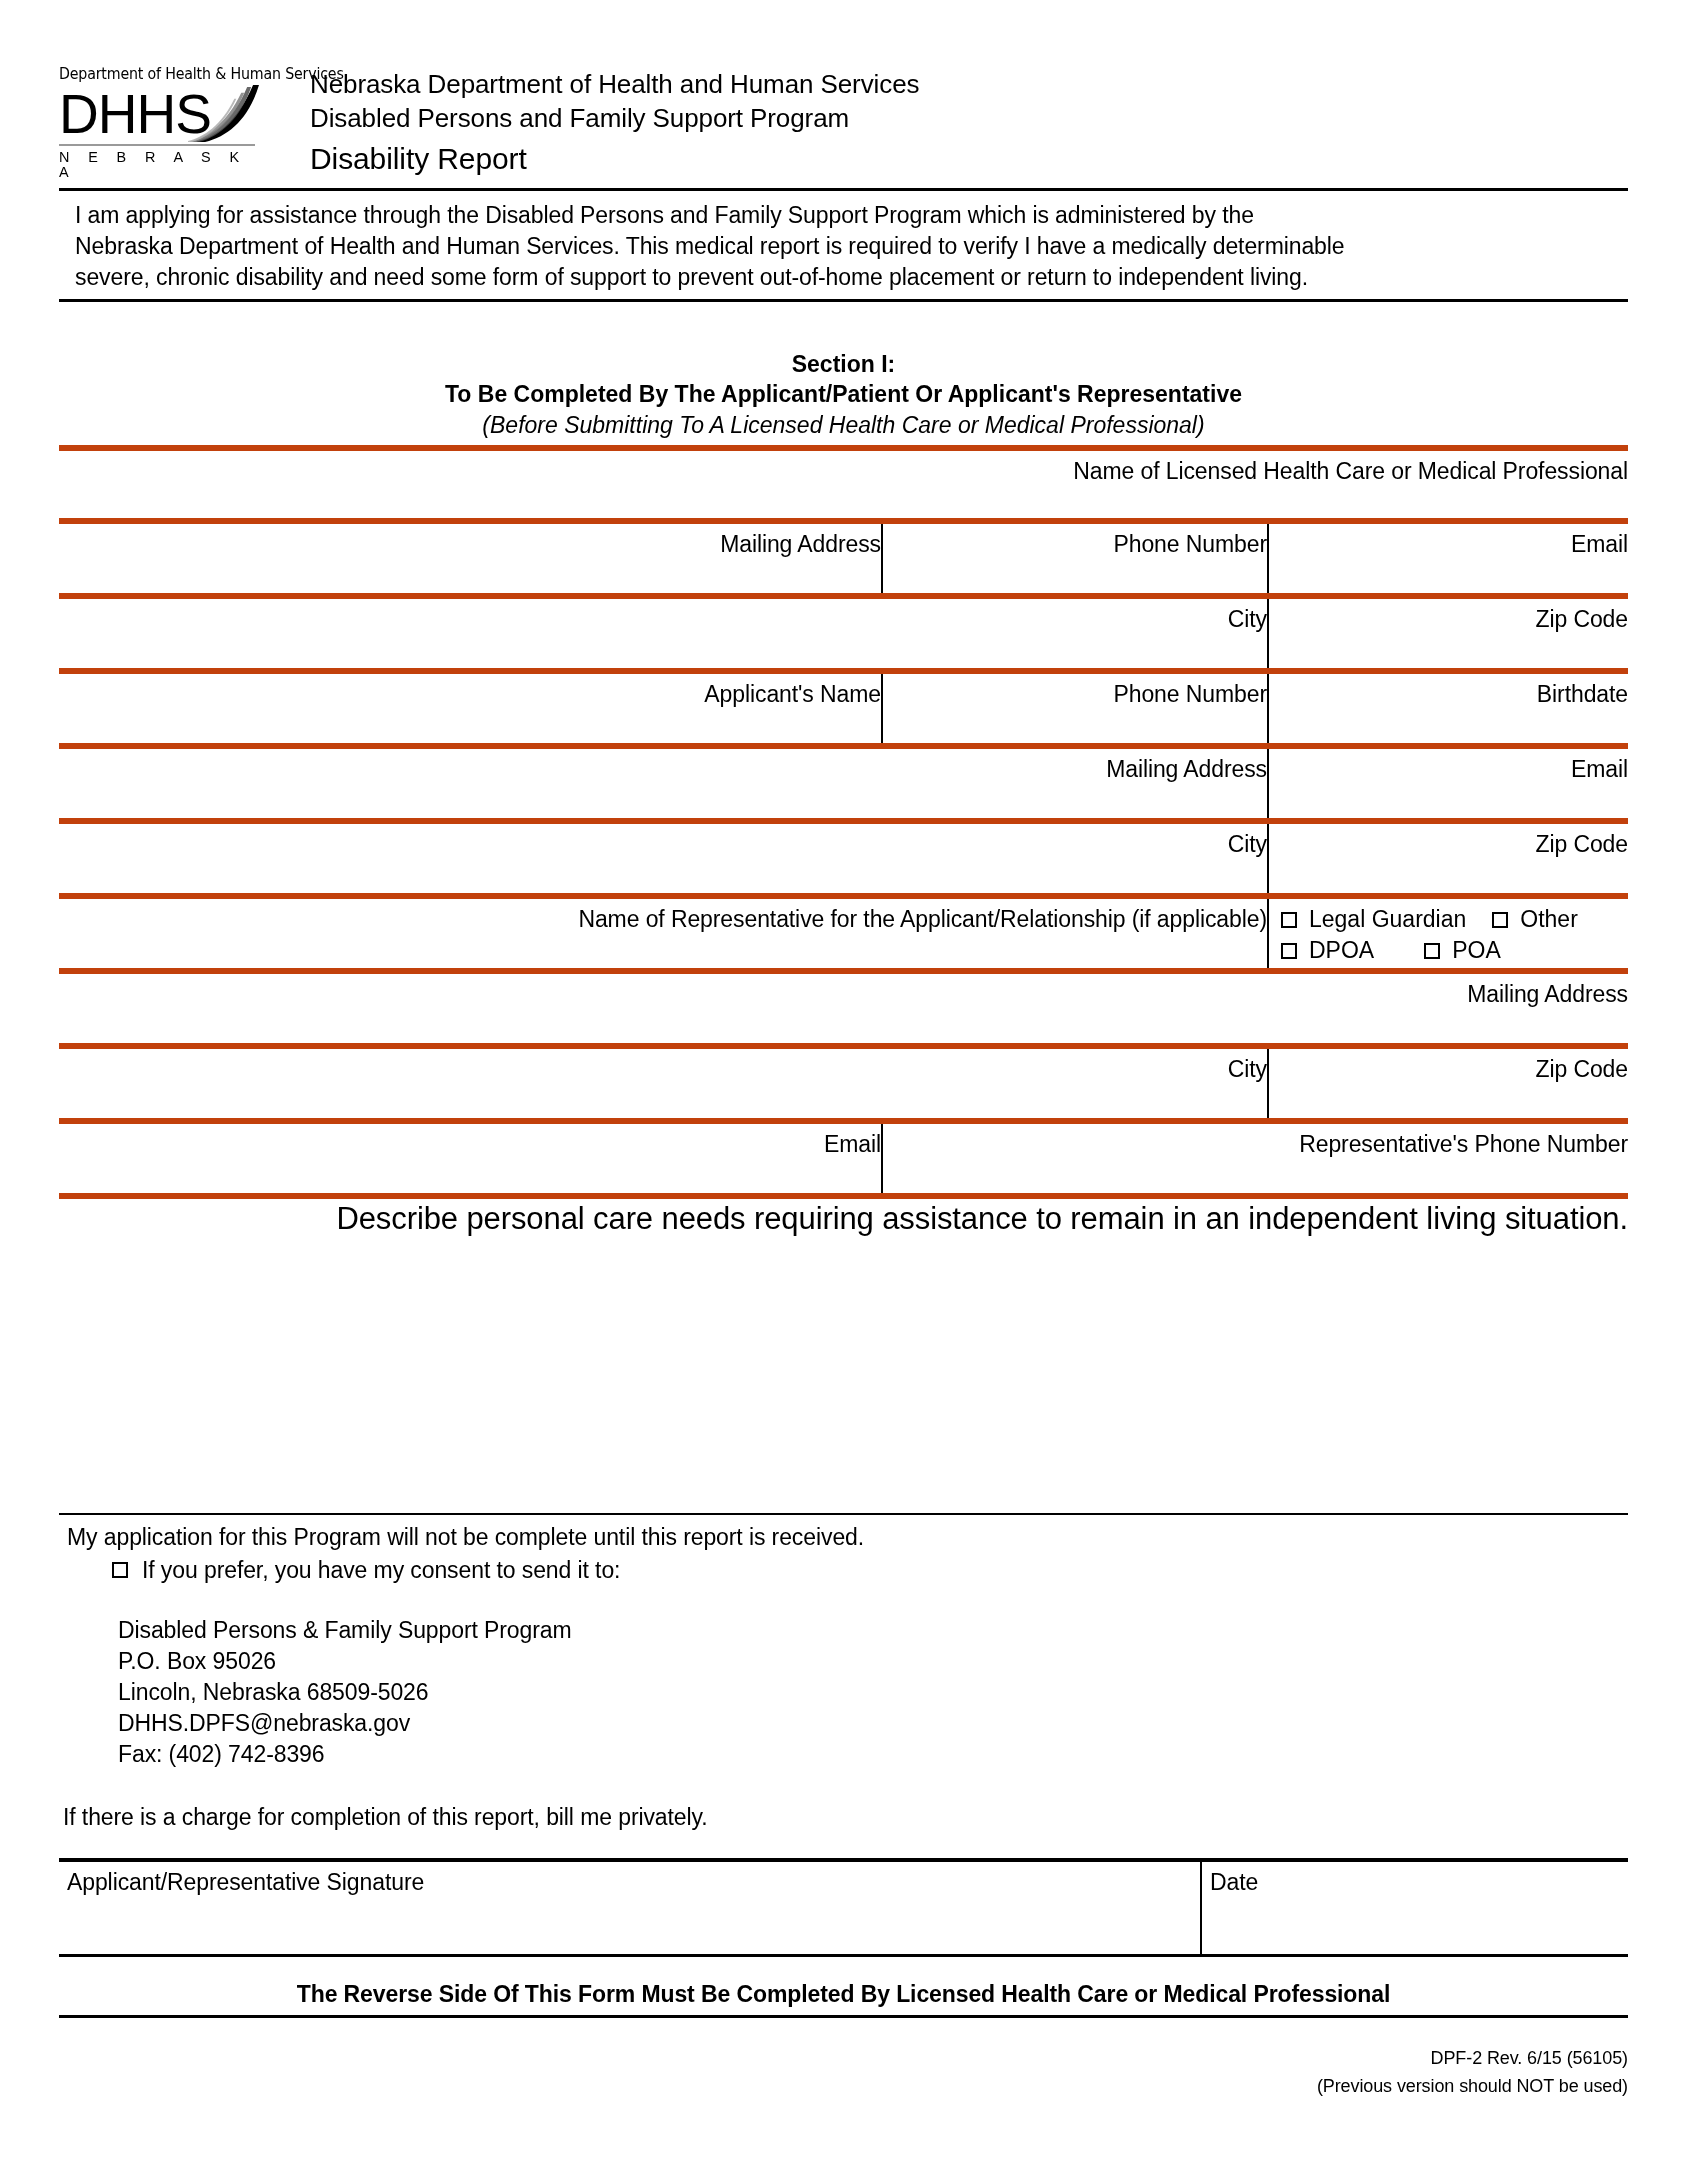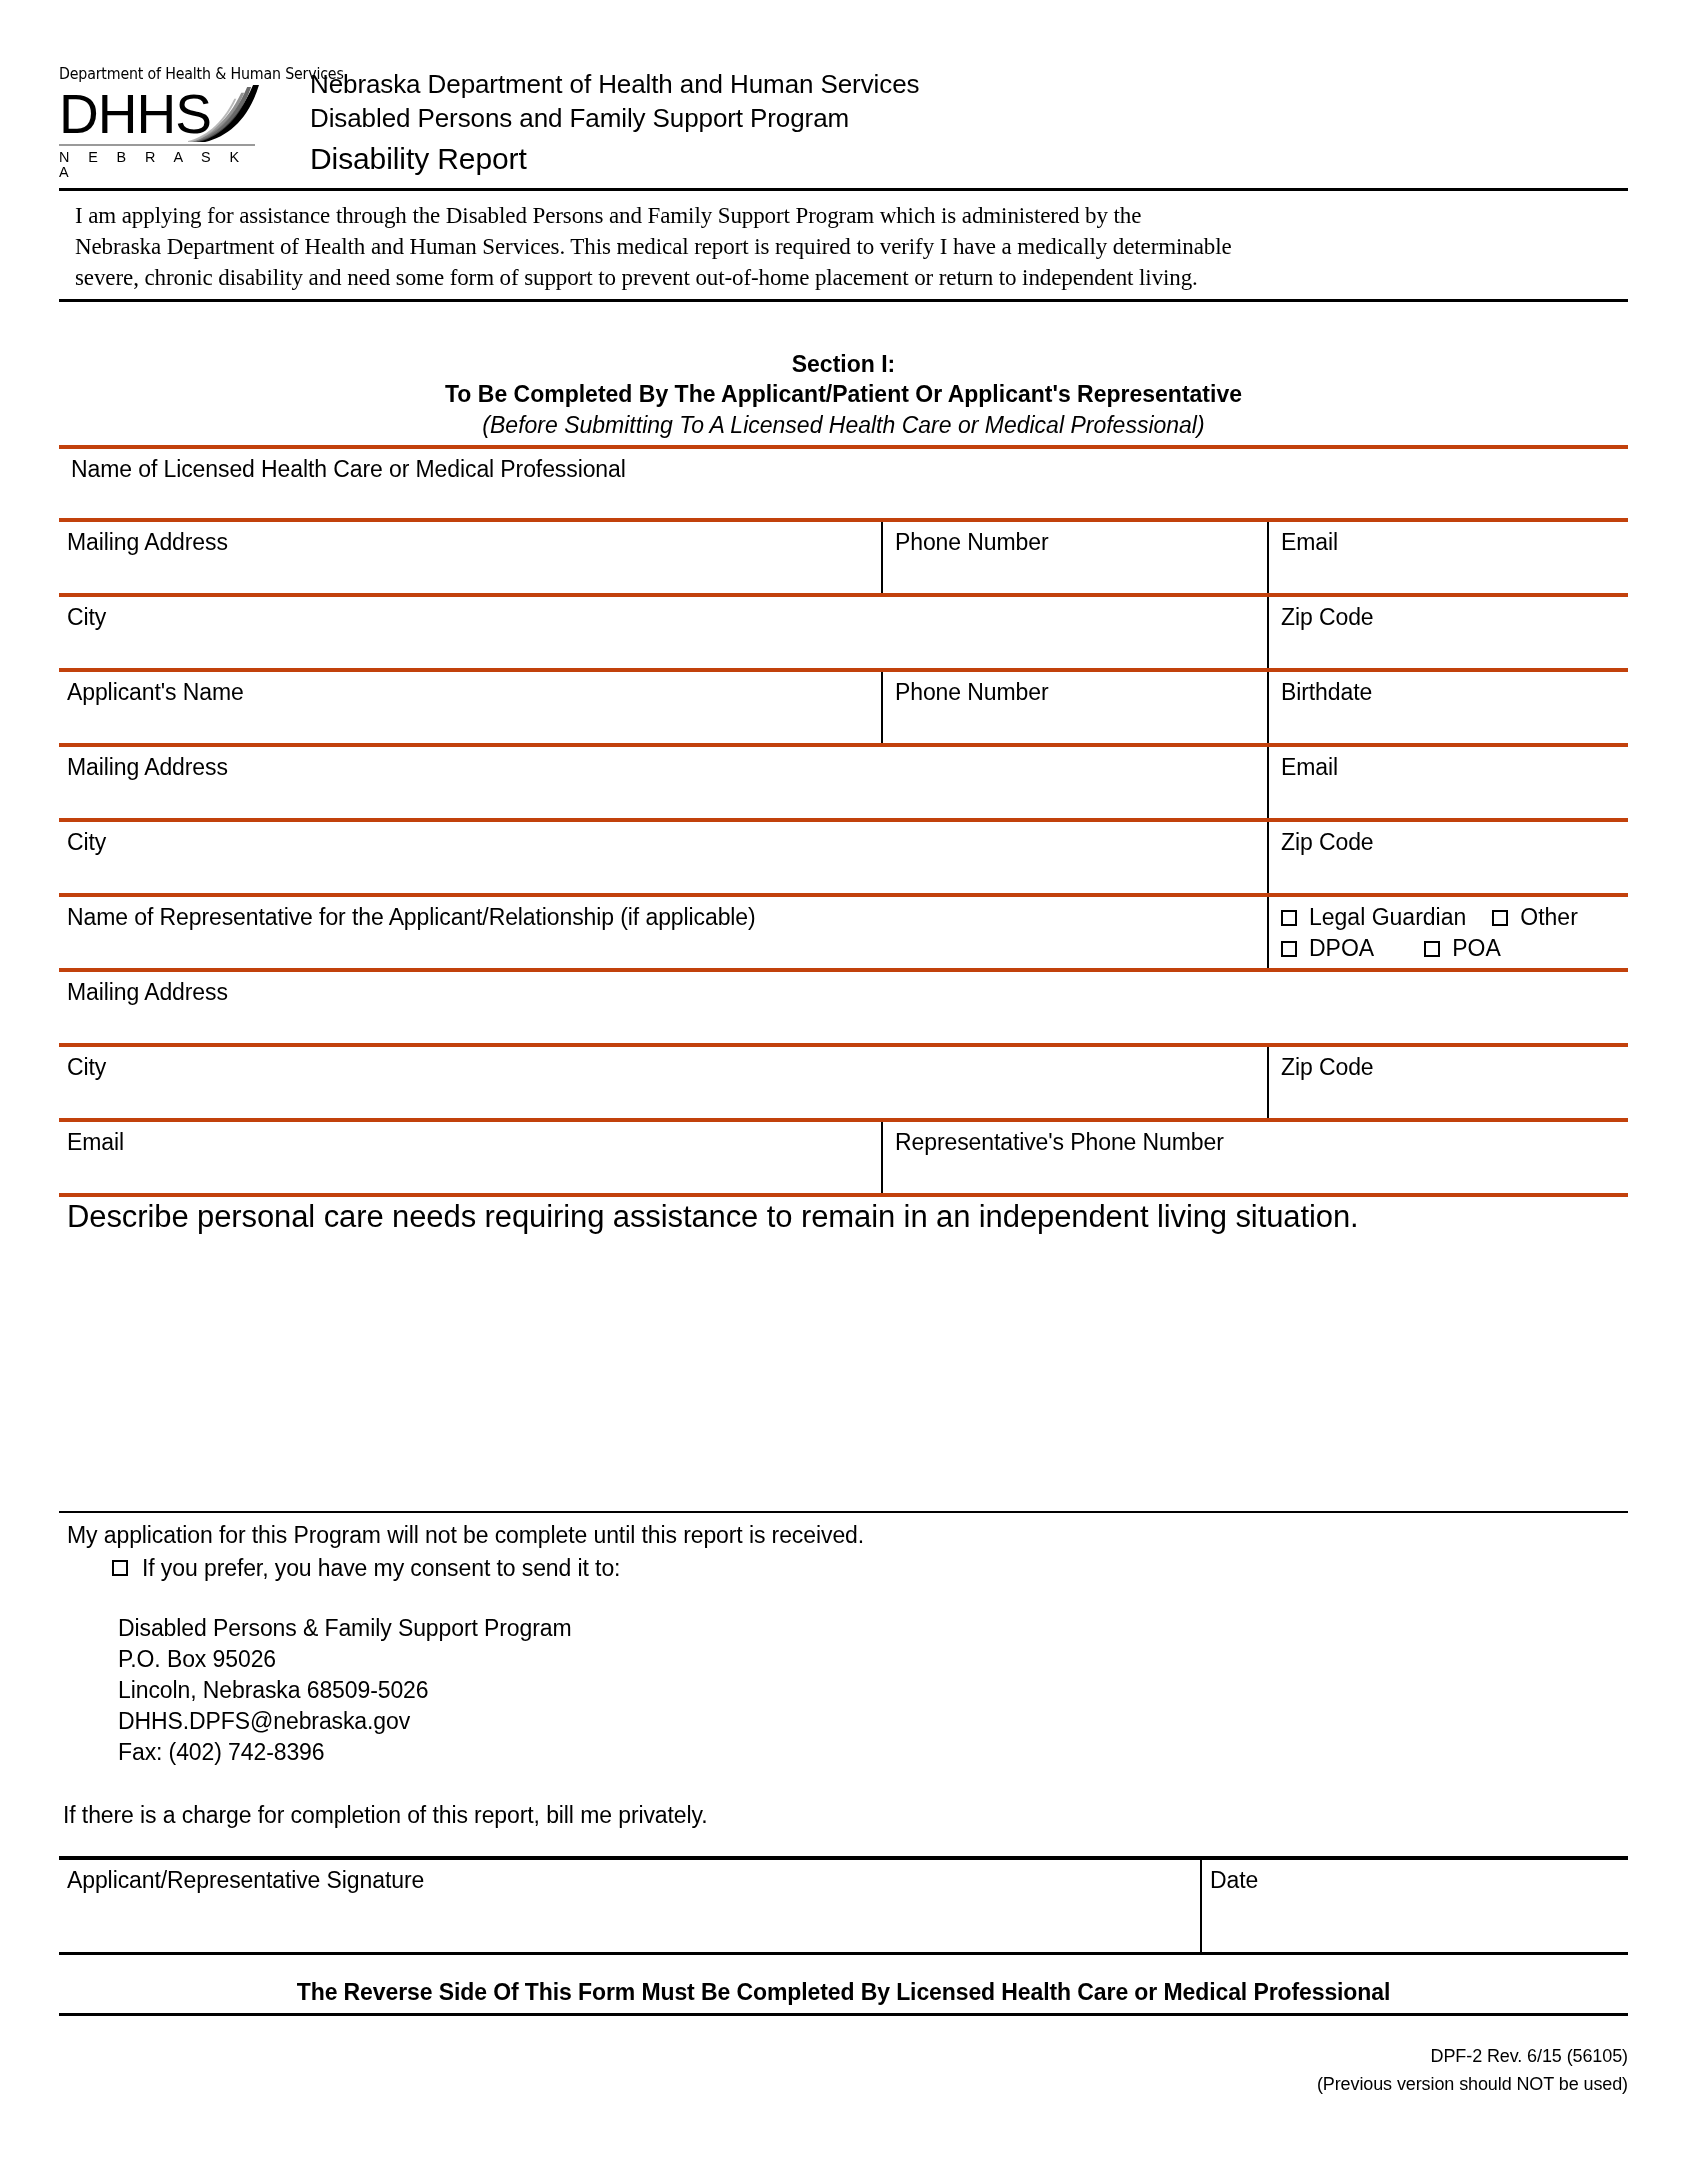--- a/index.html
+++ b/index.html
@@ -109,21 +109,21 @@
     height: 0;
   }
 
   
   .intro {
     padding: 9px 0 6px 16px;
     font-size: 23px;
     line-height: 31px;
     letter-spacing: -0.1px;
   }
-  .intro div { white-space: nowrap; font-family: Liberation Serif, serif; }
+  .intro div { white-space: nowrap; }
 
   
   .section-head {
     text-align: center;
     padding: 7px 0 4px 0;
     margin-top: 40px;
   }
   .section-head .sh1 {
     font-size: 23px;
     font-weight: bold;
@@ -136,22 +136,23 @@
   }
   .section-head .sh3 {
     font-size: 23px;
     font-style: italic;
     line-height: 31px;
   }
 
   
   .frow {
     position: relative;
-    border-top: 4px solid #c2410c;
-    box-sizing: border-box;
+    border-top: 6px solid #c2410c;
+    box-sizing: border-box;
+    text-align: right;
   }
   .fcell {
     position: absolute;
     top: 0;
     bottom: 0;
     box-sizing: border-box;
   }
   .fcell.bordered-left {
     border-left: 2px solid #000;
   }

